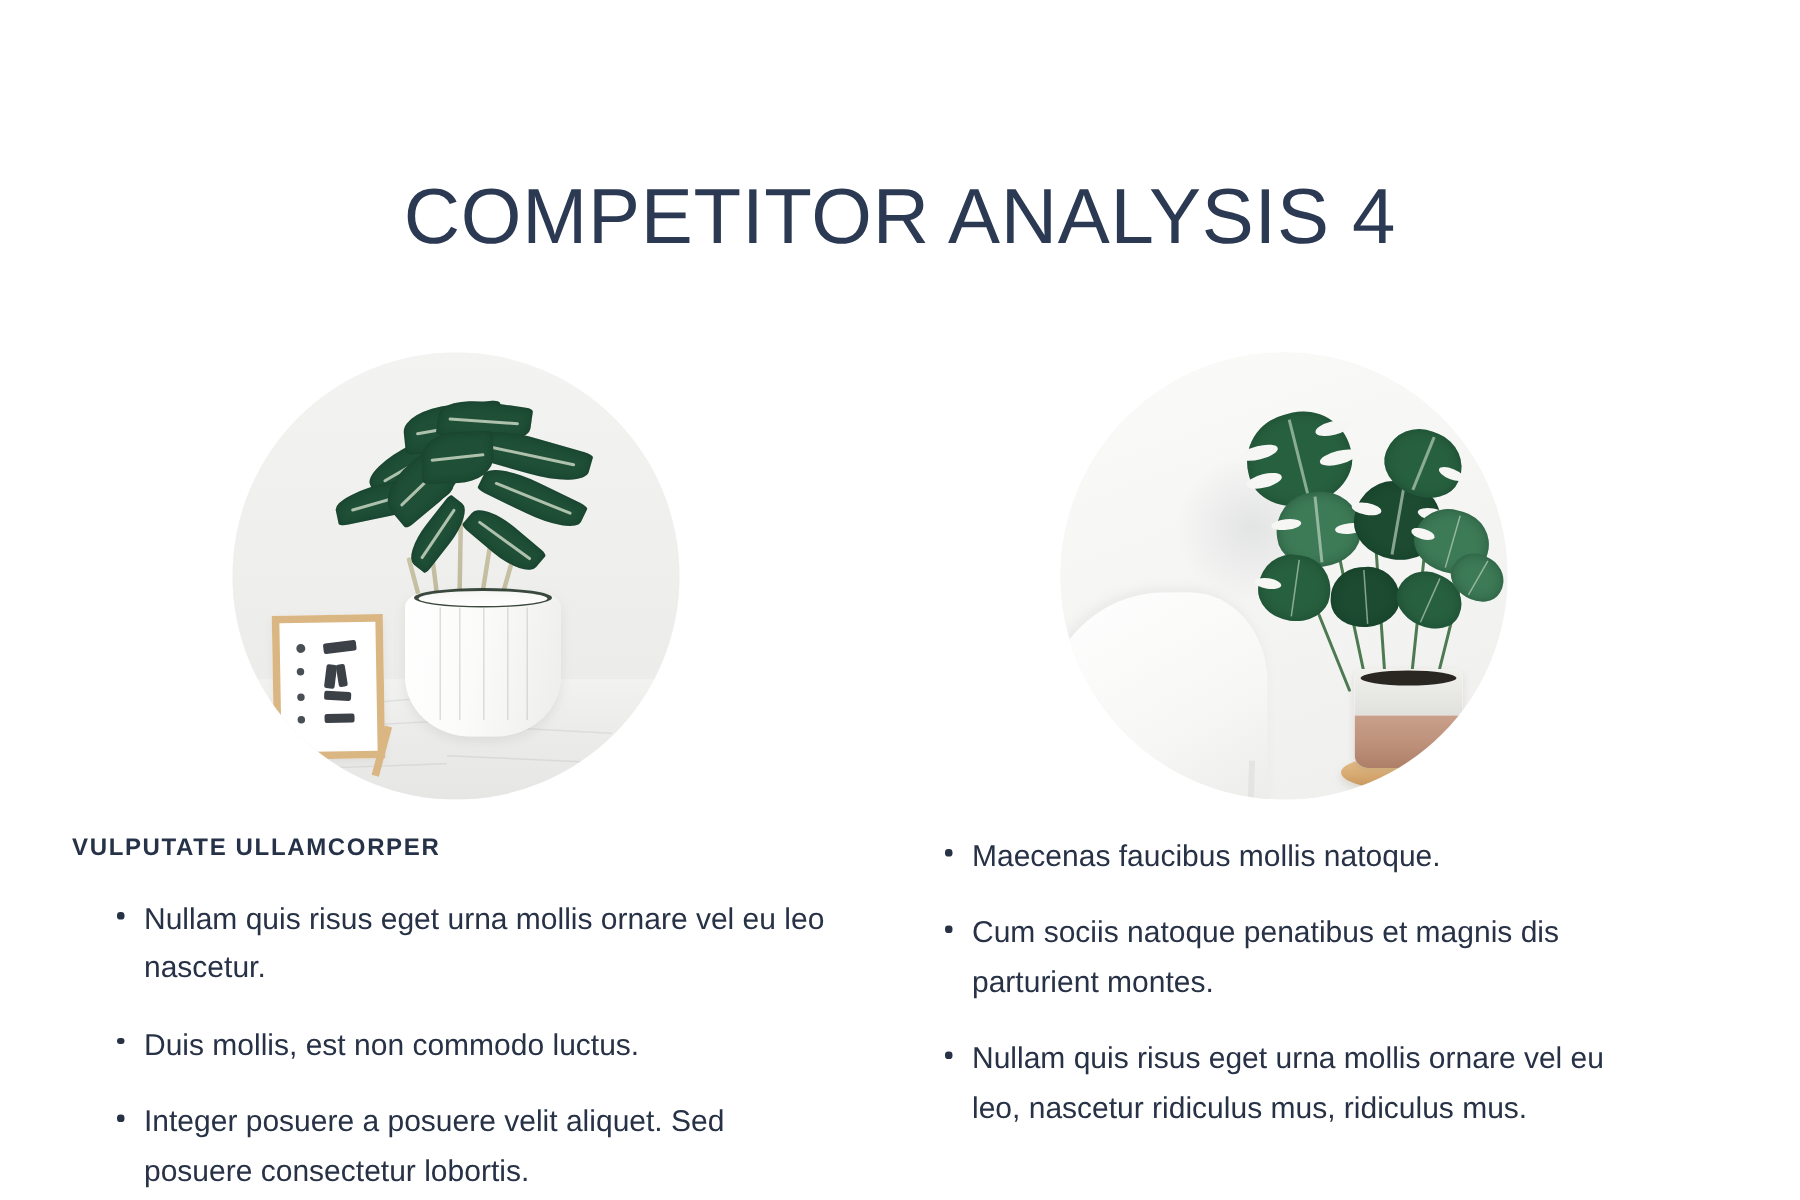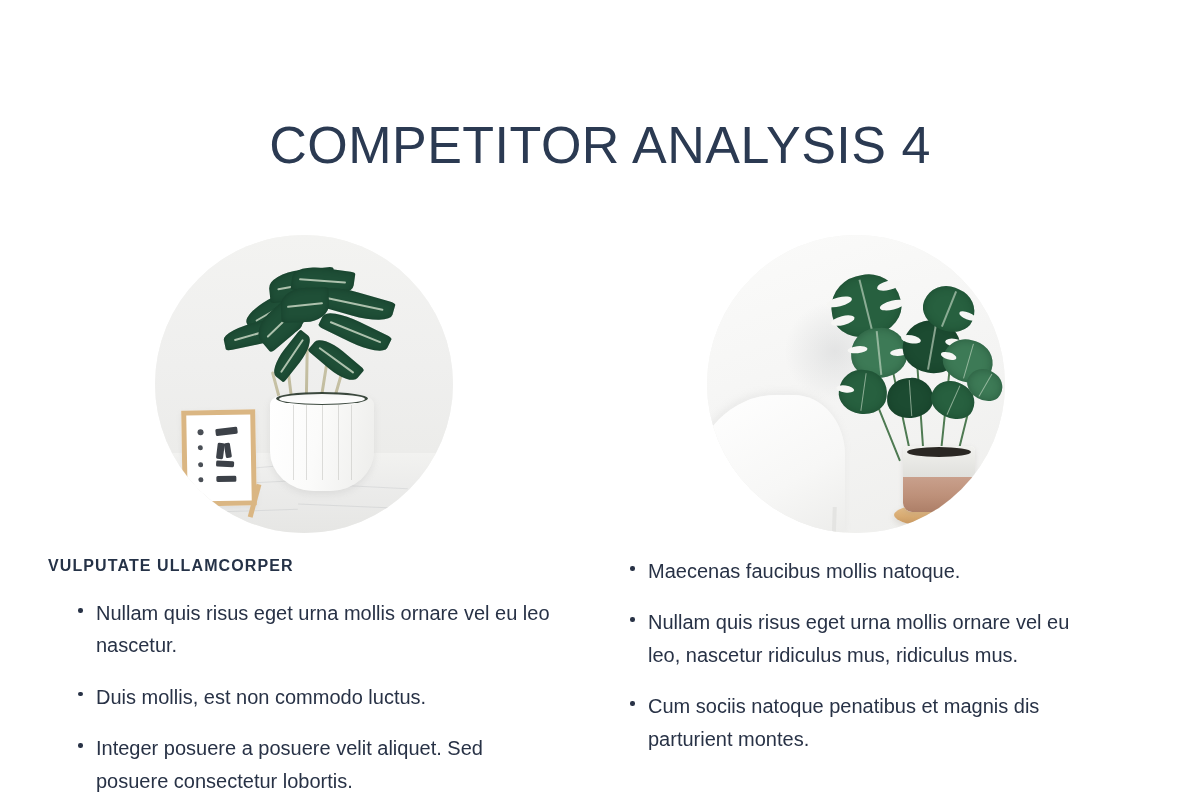--- a/index.html
+++ b/index.html
@@ -516,19 +516,19 @@
             <div class="pot2-top"></div>
             <div class="pot2-bot"></div>
             <div class="pot2-soil"></div>
           </div>
         </div>
       </div>
 
 
       <ul class="bullets">
         <li>Maecenas faucibus mollis natoque.</li>
+        <li>Cum sociis natoque penatibus et magnis dis parturient montes.</li>
         <li>Nullam quis risus eget urna mollis ornare vel eu leo, nascetur ridiculus mus, ridiculus mus.</li>
-        <li>Cum sociis natoque penatibus et magnis dis parturient montes.</li>
       </ul>
     </div>
 
   </div>
 </div>
 
 </body></html>

